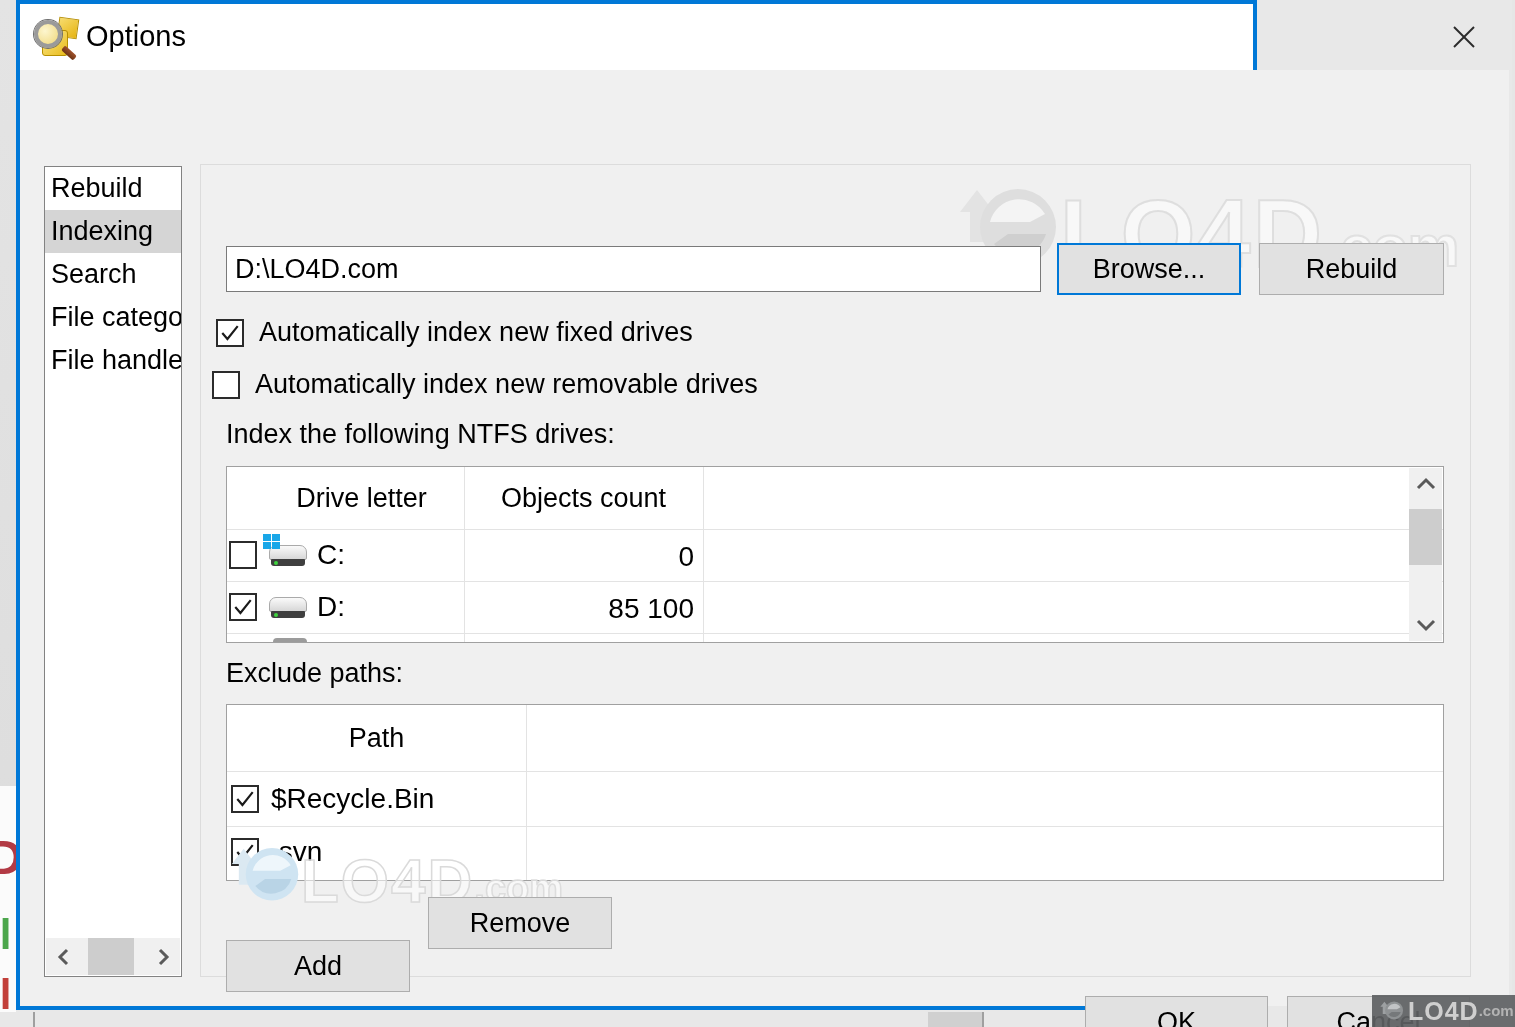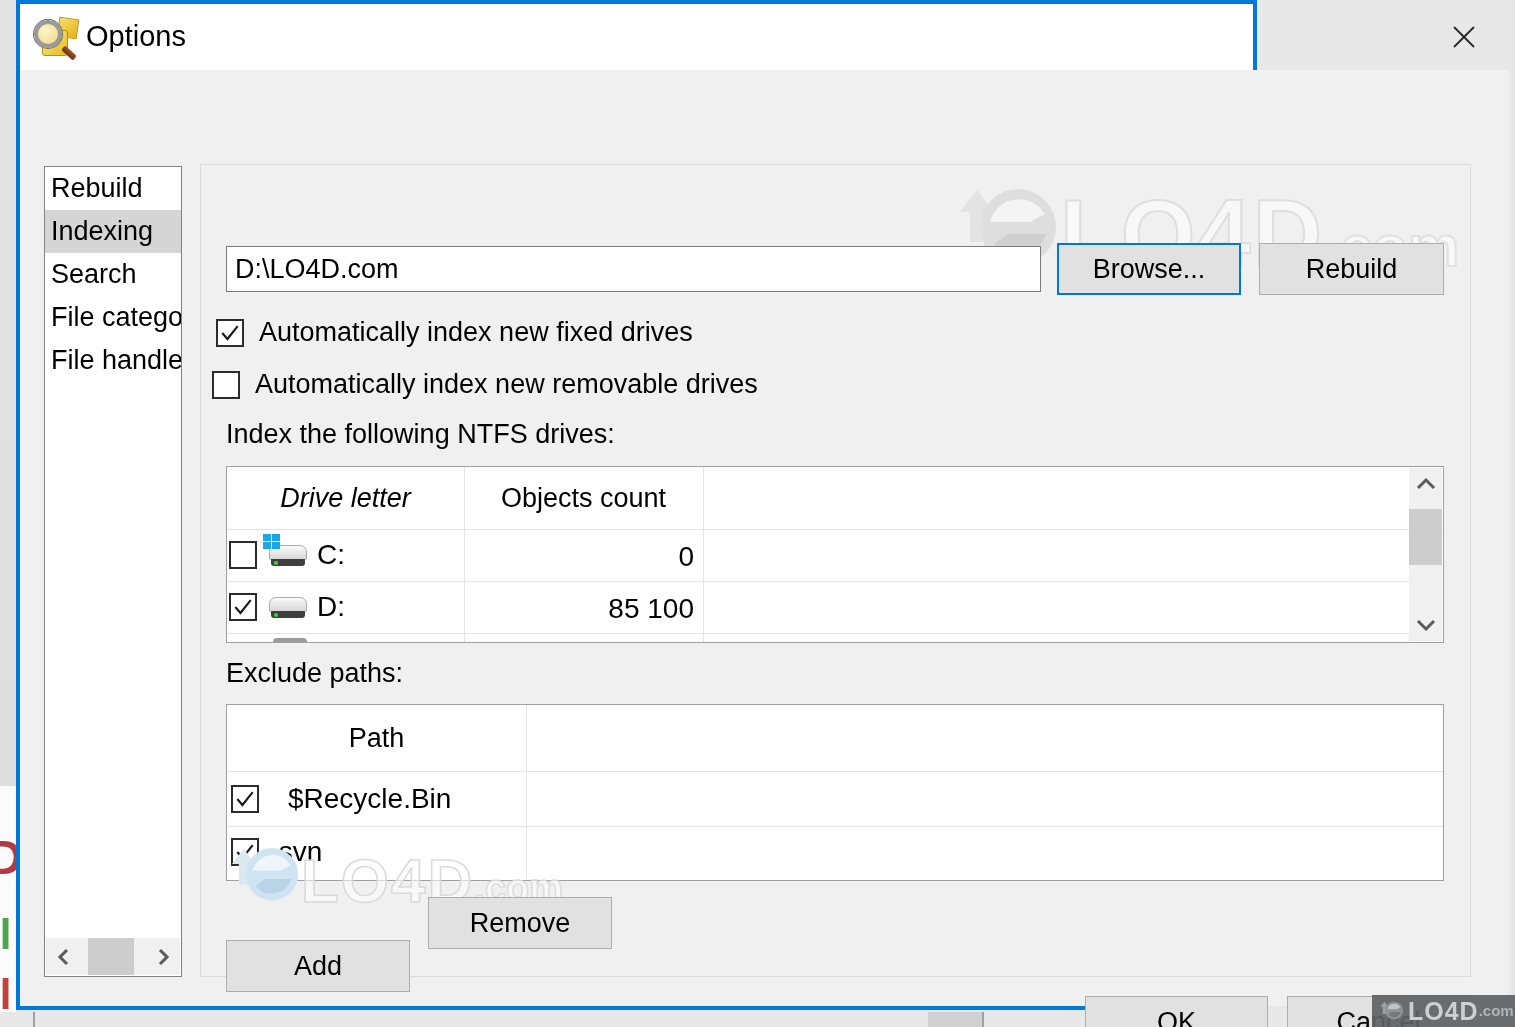--- a/index.html
+++ b/index.html
@@ -182,21 +182,21 @@
         <span class="cblabel">Automatically index new removable drives</span>
       </div>
 
       <div class="lbl" style="left:206px; top:349px;">Index the following NTFS drives:</div>
       <div class="table" style="top:396px;">
         <div class="v" style="left:237px;"></div>
         <div class="v" style="left:476px;"></div>
         <div class="h" style="top:62px;"></div>
         <div class="h" style="top:114px;"></div>
         <div class="h" style="top:166px;"></div>
-        <div class="th" style="left:0; width:237px;font-style:italic;">Drive letter</div>
+        <div class="th" style="left:16px; width:237px;">Drive letter</div>
         <div class="th" style="left:237px; width:239px;">Objects count</div>
 
         <div class="trow" style="left:2px; top:62px; width:235px;">
           <div class="cb">
             
           </div>
           <div class="drive-icon">
             <div class="drive-body"></div>
             <div class="drive-front">
                 <div class="drive-led"></div>
@@ -251,21 +251,21 @@
         <div class="h" style="top:66px;"></div>
         <div class="h" style="top:121px;"></div>
         <div class="th" style="left:0; width:299px; height:66px;">Path</div>
 
         <div class="trow" style="left:4px; top:66px; width:293px; height:55px;">
           <div class="cb checked">
             <svg width="24" height="24" viewBox="0 0 28 28">
                 <polyline points="5,14 11,21 23,6" fill="none" stroke="#1a1a1a" stroke-width="2.5"></polyline>
               </svg>
           </div>
-          <span class="cell-txt" style="margin-left:19px;">$Recycle.Bin</span>
+          <span class="cell-txt" style="margin-left:2px;">$Recycle.Bin</span>
         </div>
         <div class="trow" style="left:4px; top:121px; width:293px; height:52px;">
           <div class="cb checked">
             <svg width="24" height="24" viewBox="0 0 28 28">
                 <polyline points="5,14 11,21 23,6" fill="none" stroke="#1a1a1a" stroke-width="2.5"></polyline>
               </svg>
           </div>
           <span class="cell-txt" style="margin-left:2px;">.svn</span>
         </div>
       </div>

